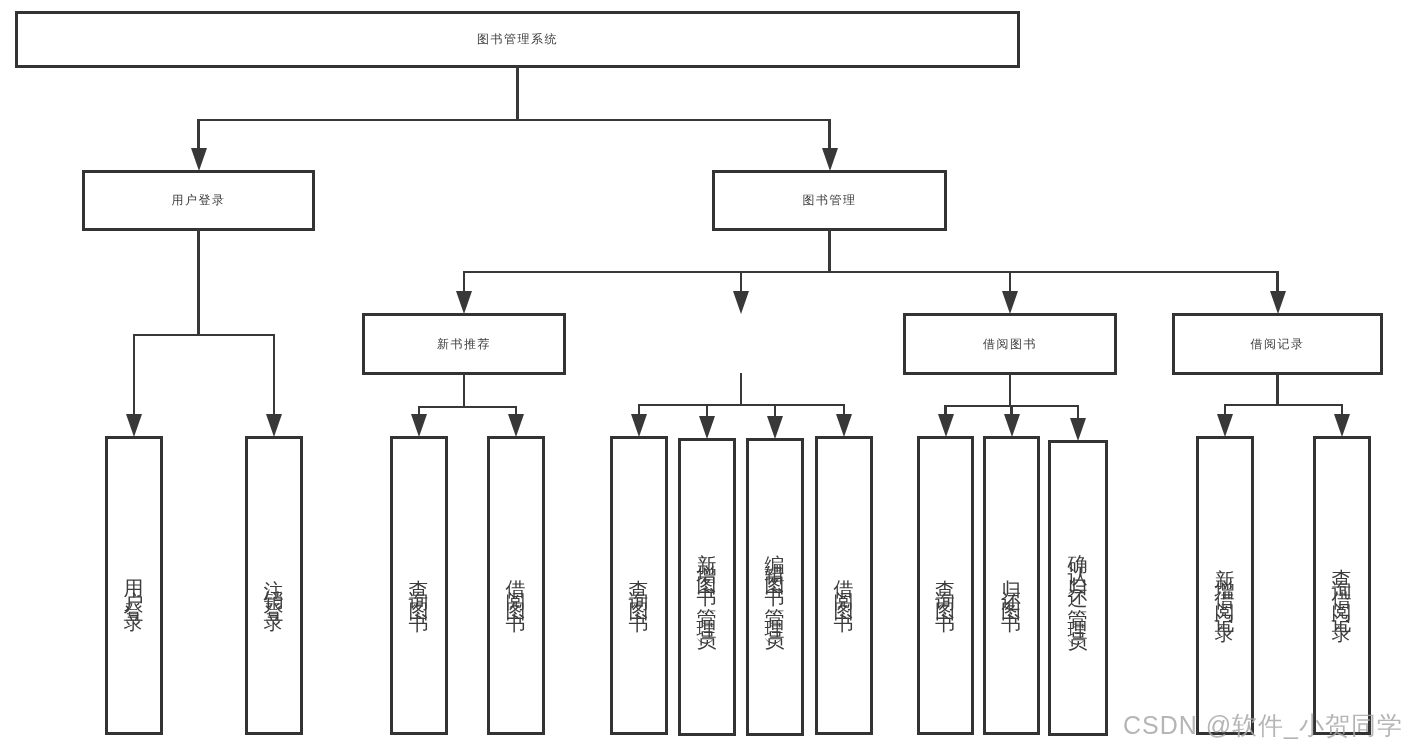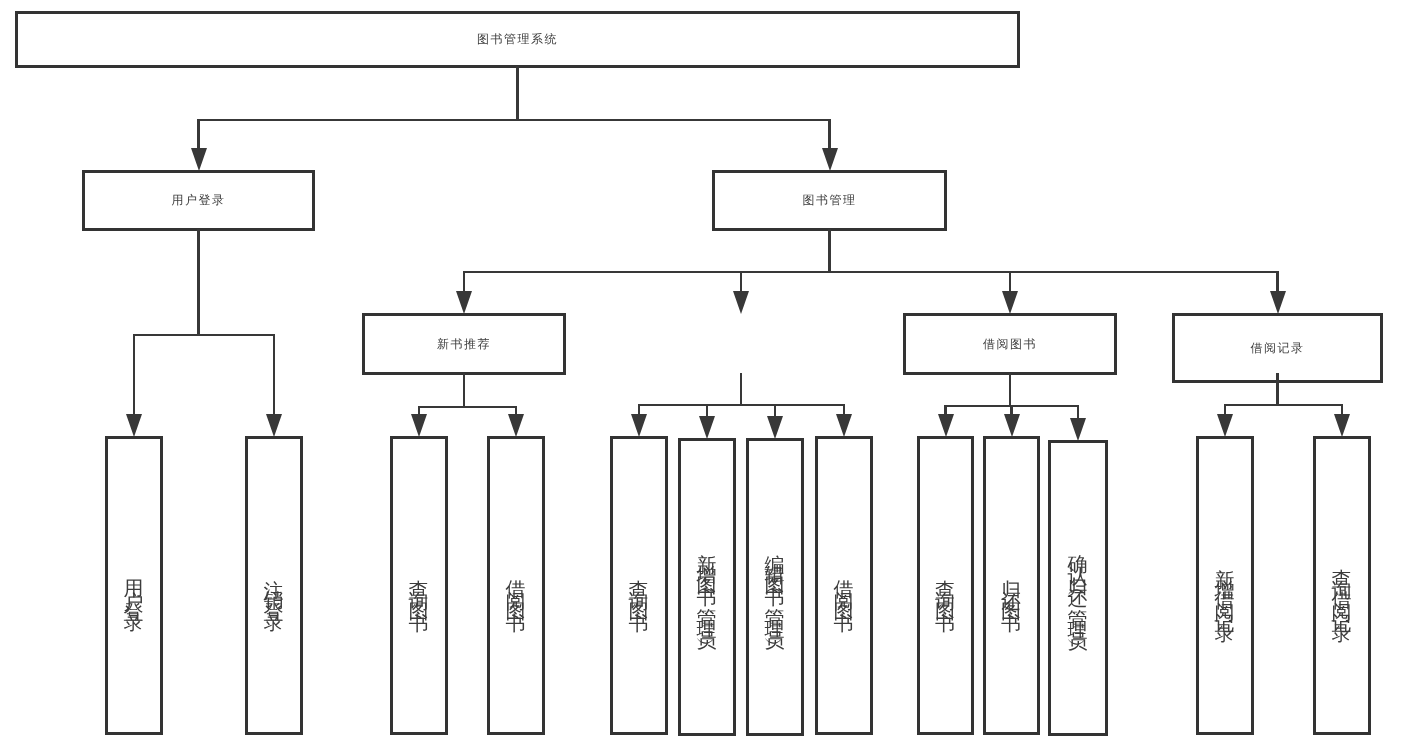--- a/index.html
+++ b/index.html
@@ -59,26 +59,27 @@
     color: var(--wm, #aaaaaa);
     opacity: 0.85;
     z-index: 5;
     white-space: nowrap;
   }
 </style>
 </head>
 <body>
 
 <div id="diagram" style="--bg: #ffffff; --border: #333333; --line: #383838; --text: #3c3c3c; --wm: #a9a9a9;">
+  <span class="watermark">CSDN @软件_小贺同学</span>
 <div class="node horizontal" style="left: 15px; top: 11px; width: 1005px; height: 57px;">图书管理系统</div>
     <div class="node horizontal" style="left: 82px; top: 170px; width: 233px; height: 61px;">用户登录</div>
     <div class="node horizontal" style="left: 712px; top: 170px; width: 235px; height: 61px;">图书管理</div>
     <div class="node horizontal" style="left: 362px; top: 313px; width: 204px; height: 62px;">新书推荐</div>
     <div class="node horizontal" style="left: 903px; top: 313px; width: 214px; height: 62px;">借阅图书</div>
-    <div class="node horizontal" style="left: 1172px; top: 313px; width: 211px; height: 70px;">借阅记录</div>
+    <div class="node horizontal" style="left: 1172px; top: 313px; width: 211px; height: 62px;">借阅记录</div>
     <div class="node vertical" style="left: 105px; top: 436px; width: 58px; height: 299px;">用户登录</div>
     <div class="node vertical" style="left: 245px; top: 436px; width: 58px; height: 299px;">注销登录</div>
     <div class="node vertical" style="left: 390px; top: 436px; width: 58px; height: 299px;">查询图书</div>
     <div class="node vertical" style="left: 487px; top: 436px; width: 58px; height: 299px;">借阅图书</div>
     <div class="node vertical" style="left: 610px; top: 436px; width: 58px; height: 299px;">查询图书</div>
     <div class="node vertical" style="left: 678px; top: 438px; width: 58px; height: 298px;">新增图书（管理员）</div>
     <div class="node vertical" style="left: 746px; top: 438px; width: 58px; height: 298px;">编辑图书（管理员）</div>
     <div class="node vertical" style="left: 815px; top: 436px; width: 58px; height: 299px;">借阅图书</div>
     <div class="node vertical" style="left: 917px; top: 436px; width: 57px; height: 299px;">查询图书</div>
     <div class="node vertical" style="left: 983px; top: 436px; width: 57px; height: 299px;">归还图书</div>

